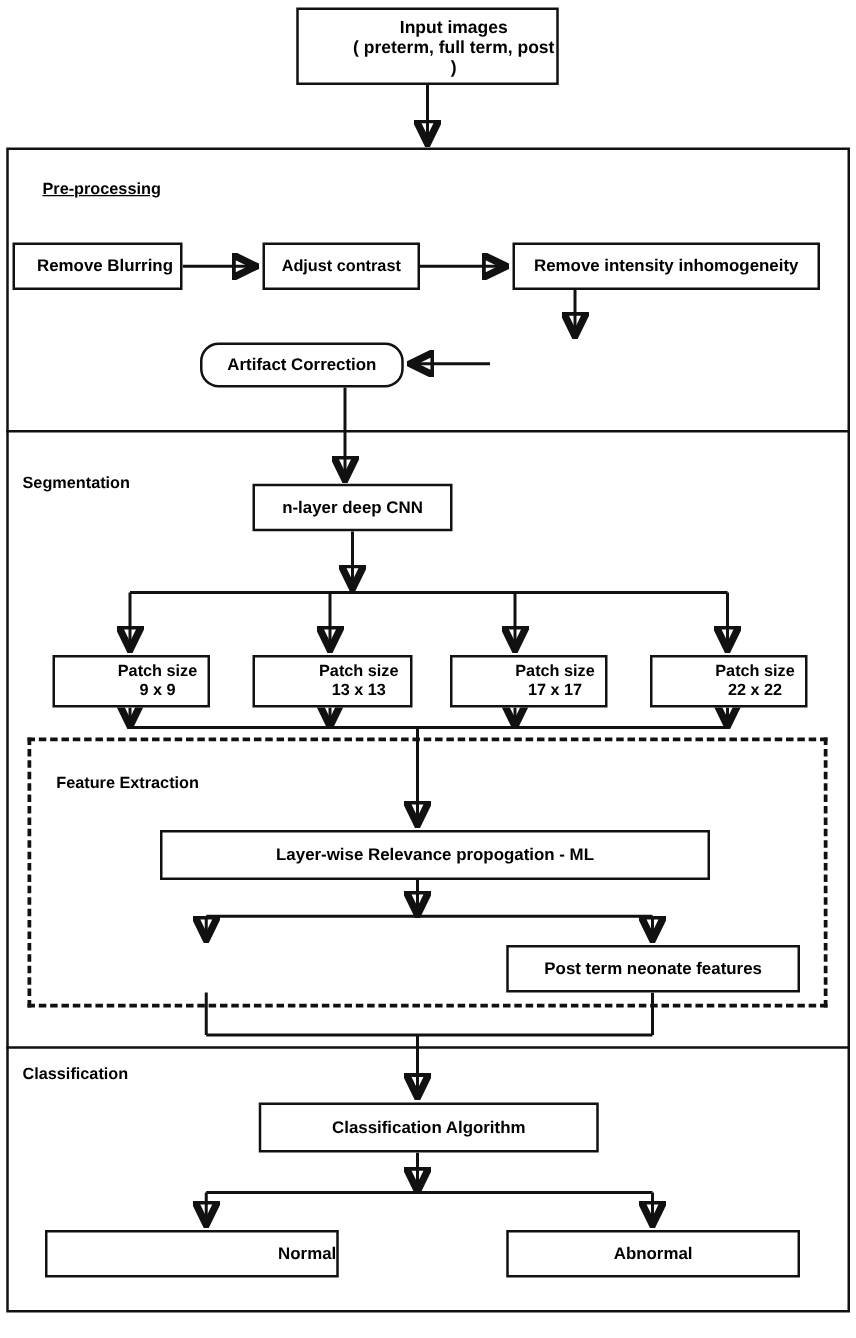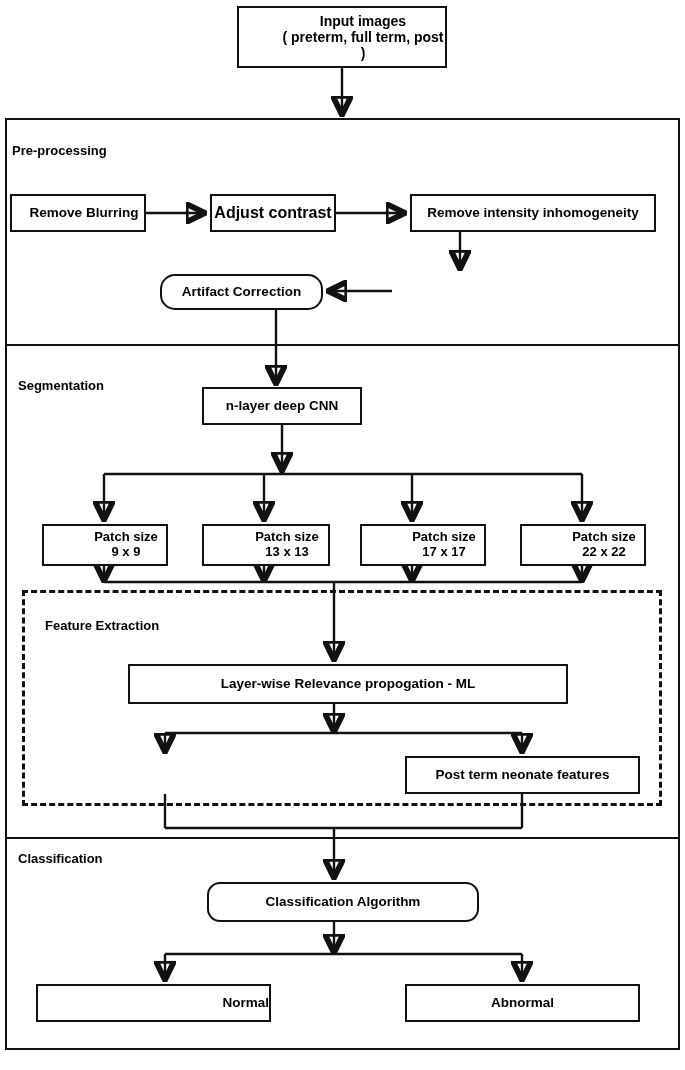--- a/index.html
+++ b/index.html
@@ -75,29 +75,29 @@
   <div class="box two-line" style="left:237px; top:6px; width:210px; height:62px; font-size:14px;">
     <span>Input images</span>
     <span>( preterm, full term, post )</span>
   </div>
 
   <div class="outer-frame" style="left:5px; top:118px; width:675px; height:932px;"></div>
 
   <div class="divider" style="left:5px; top:344px; width:675px;"></div>
   <div class="divider" style="left:5px; top:837px; width:675px;"></div>
 
-  <div class="sec-label" style="left:12px; top:143px;">Pre-processing</div>
+  <div class="sec-label" style="left:34px; top:143px;text-decoration:underline;">Pre-processing</div>
   <div class="sec-label" style="left:18px; top:378px;">Segmentation</div>
   <div class="sec-label" style="left:18px; top:851px;">Classification</div>
 
   <div class="box" style="left:10px; top:194px; width:136px; height:38px; font-size:13.5px;padding-left:12px;">
     <span>Remove Blurring</span>
   </div>
 
-  <div class="box" style="left:210px; top:194px; width:126px; height:38px; font-size:16px;">
+  <div class="box" style="left:210px; top:194px; width:126px; height:38px; font-size:13px;">
     <span>Adjust contrast</span>
   </div>
 
   <div class="box" style="left:410px; top:194px; width:246px; height:38px; font-size:13.5px;">
     <span>Remove intensity inhomogeneity</span>
   </div>
 
 
   <div class="box" style="left:160px; top:274px; width:163px; height:36px; font-size:13.5px;border-radius:15px;">
     <span>Artifact  Correction</span>
@@ -129,21 +129,21 @@
 
   <div class="box" style="left:128px; top:664px; width:440px; height:40px; font-size:13.5px;">
     <span>Layer-wise Relevance propogation - ML</span>
   </div>
 
 
   <div class="box" style="left:405px; top:756px; width:235px; height:38px; font-size:13.5px;">
     <span>Post term neonate features</span>
   </div>
 
-  <div class="box" style="left:207px; top:882px; width:272px; height:40px; font-size:13.5px;border-radius:13px;">
+  <div class="box" style="left:207px; top:882px; width:272px; height:40px; font-size:13.5px;">
     <span>Classification Algorithm</span>
   </div>
 
   <div class="box" style="left:36px; top:984px; width:235px; height:38px; font-size:13.5px;justify-content:flex-end;">
     <span>Normal</span>
   </div>
 
   <div class="box" style="left:405px; top:984px; width:235px; height:38px; font-size:13.5px;">
     <span>Abnormal</span>
   </div>

